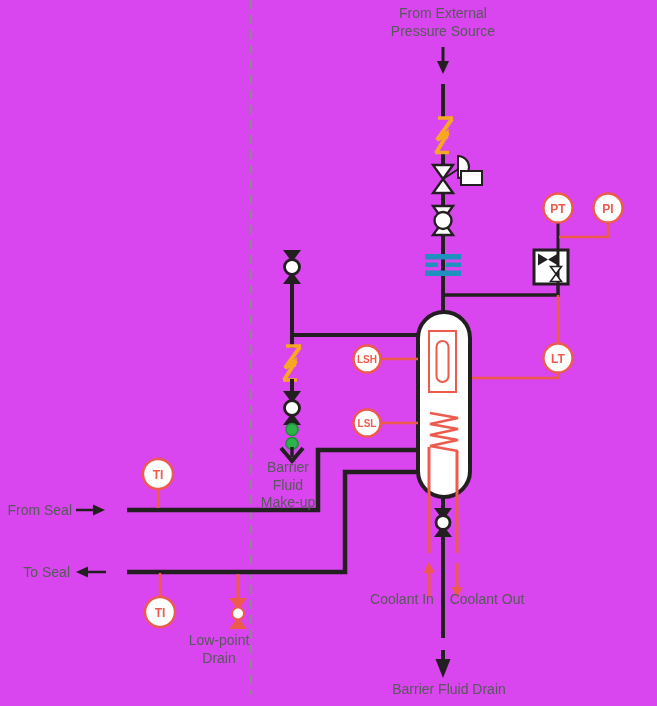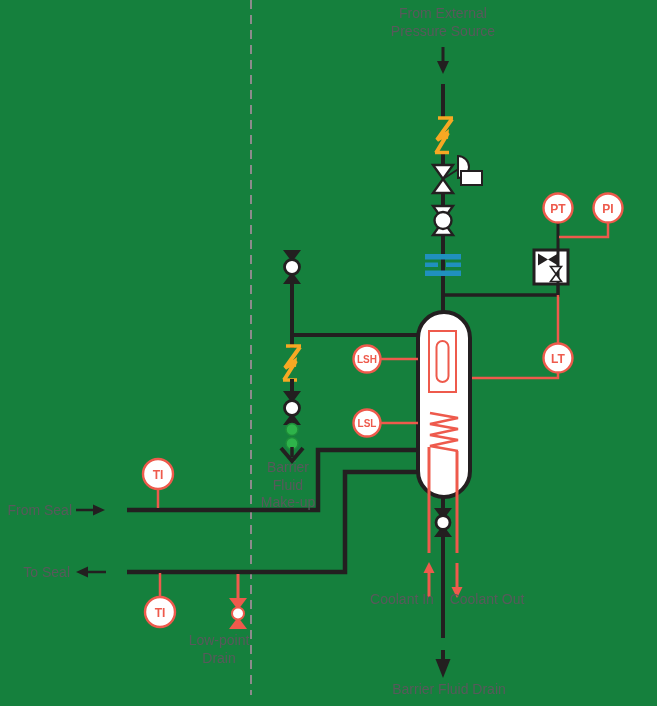--- a/index.html
+++ b/index.html
@@ -1,16 +1,16 @@
 <!DOCTYPE html>
 <html><head>
 <meta charset="utf-8">
 <style>
   html,body{margin:0;padding:0;background:#ffffff;}
-  .stage{position:relative;width:657px;height:706px;background:#15803d;overflow:hidden;}
+  .stage{position:relative;width:657px;height:706px;background:#d946ef;overflow:hidden;}
   svg{display:block;font-family:"Liberation Sans", sans-serif;}
   text{fill:#58595b;font-size:14px;font-family:"Liberation Sans", sans-serif;}
   .bubble-label{fill:#ee5a4c;font-weight:bold;font-size:12px;}
   .bubble-label-sm{fill:#ee5a4c;font-weight:bold;font-size:10px;}
   .pline{stroke:#231f20;fill:none;}
   .rline{stroke:#ee5a4c;fill:none;}
   .bubble{fill:#ffffff;stroke:#ee5a4c;stroke-width:2.4;}
 </style>
 </head>
 <body>

